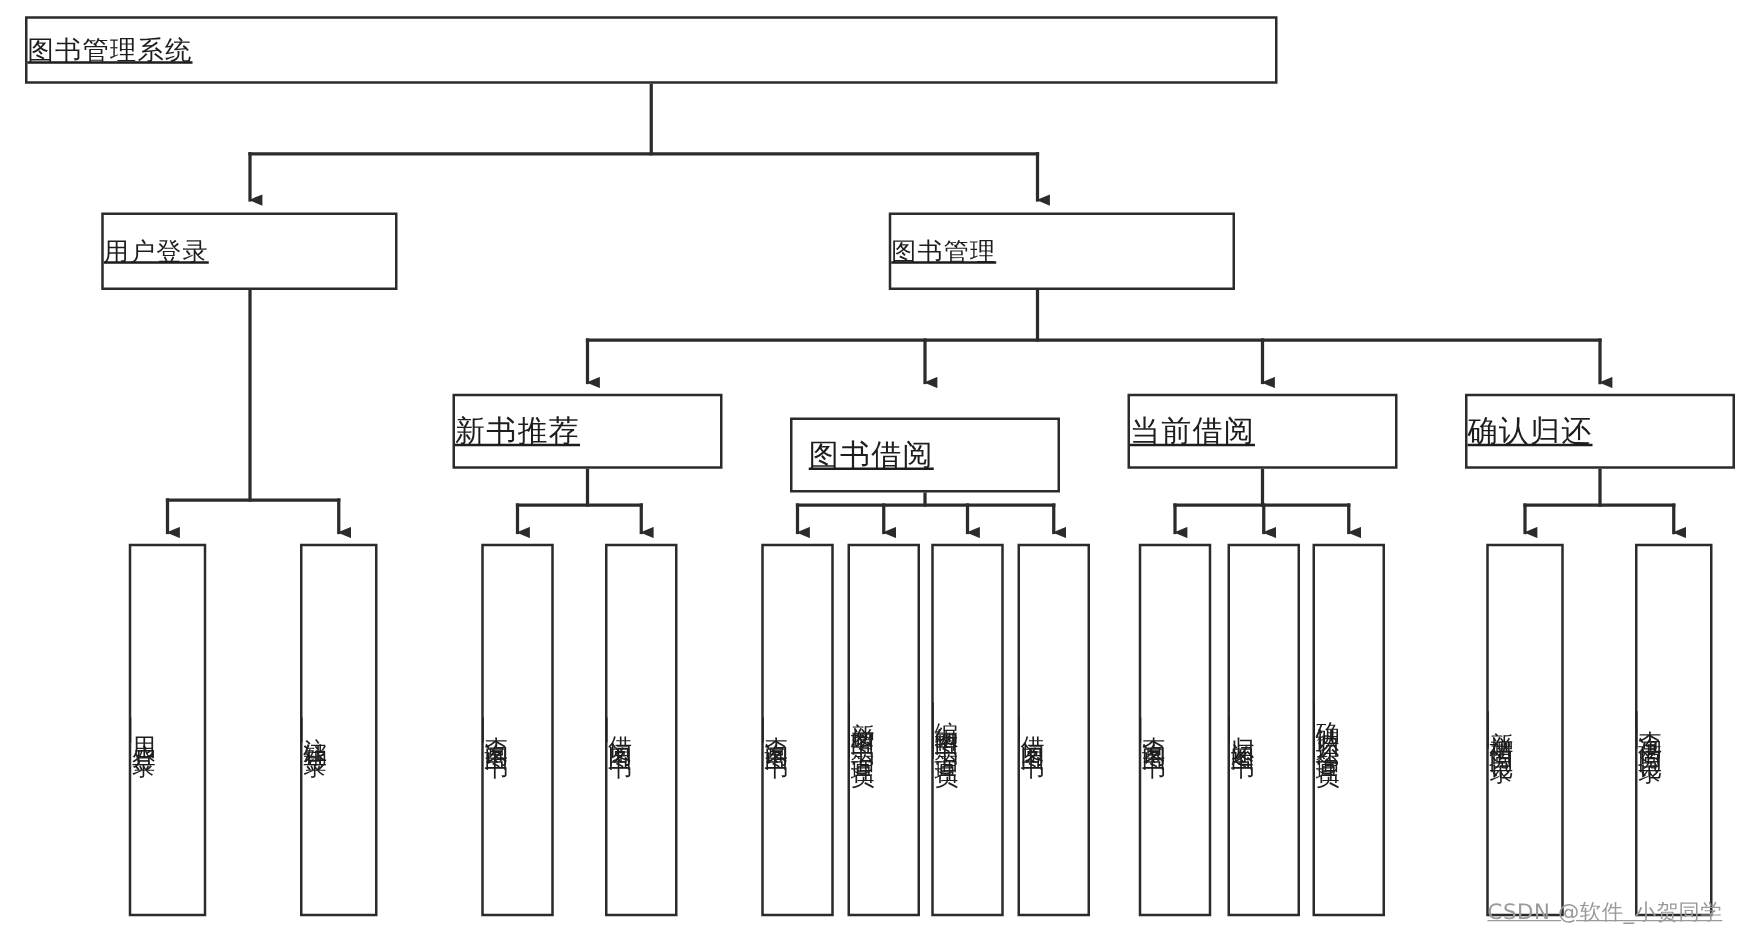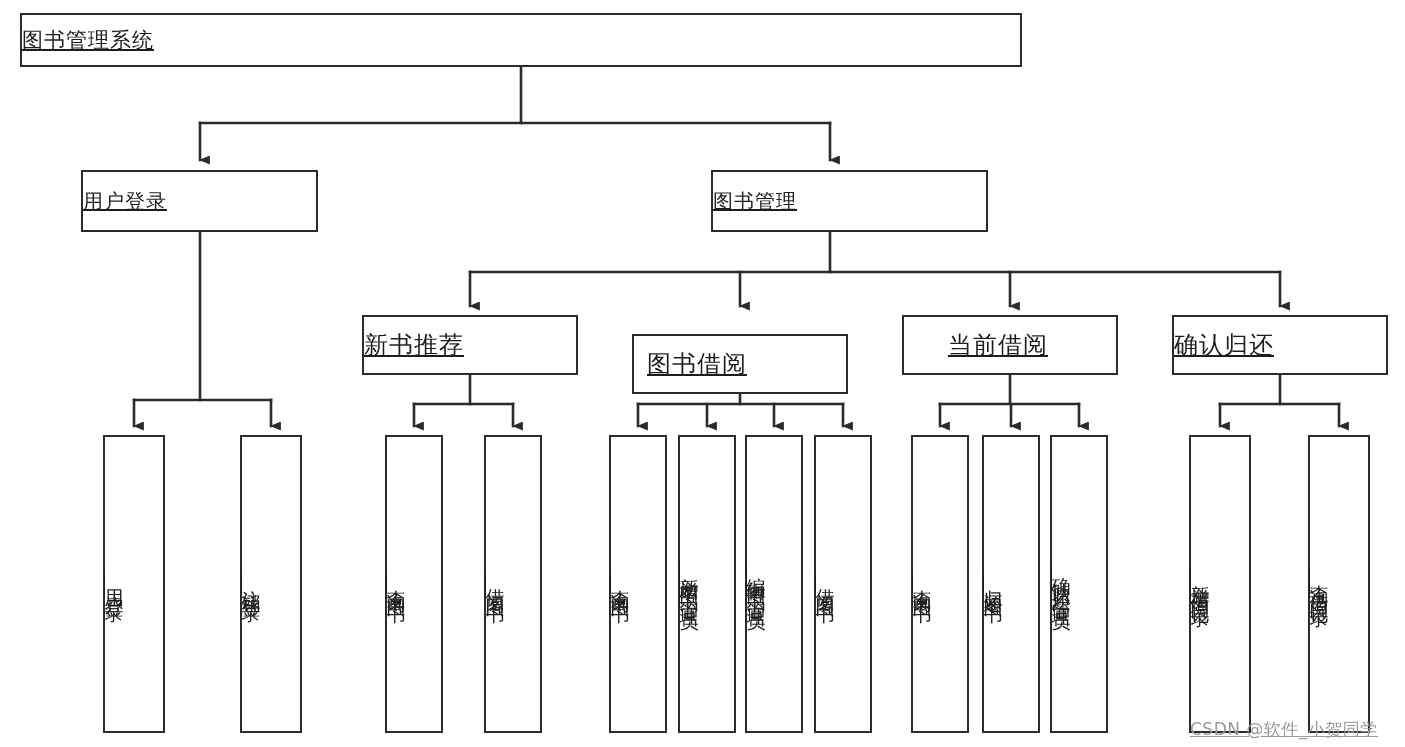--- a/index.html
+++ b/index.html
@@ -141,21 +141,21 @@
   <div class="node lvl2" style="left:711px; top:170px; width:277px; height:62px;">
     <span class="htext">图书管理</span>
   </div>
 
   <div class="node lvl3" style="left:362px; top:315px; width:216px; height:60px;">
     <span class="htext">新书推荐</span>
   </div>
   <div class="node lvl3" style="left:632px; top:334px; width:216px; height:60px;padding-left:13px;">
     <span class="htext">图书借阅</span>
   </div>
-  <div class="node lvl3" style="left:902px; top:315px; width:216px; height:60px;padding-left:44px;">
+  <div class="node lvl3" style="left:902px; top:315px; width:216px; height:60px;">
     <span class="htext">当前借阅</span>
   </div>
   <div class="node lvl3" style="left:1172px; top:315px; width:216px; height:60px;">
     <span class="htext">确认归还</span>
   </div>
 
   <div class="node leaf" style="left:103px; top:435px; width:62px; height:298px;">
     <span class="vtext">用户登录</span>
   </div>
   <div class="node leaf" style="left:240px; top:435px; width:62px; height:298px;">

